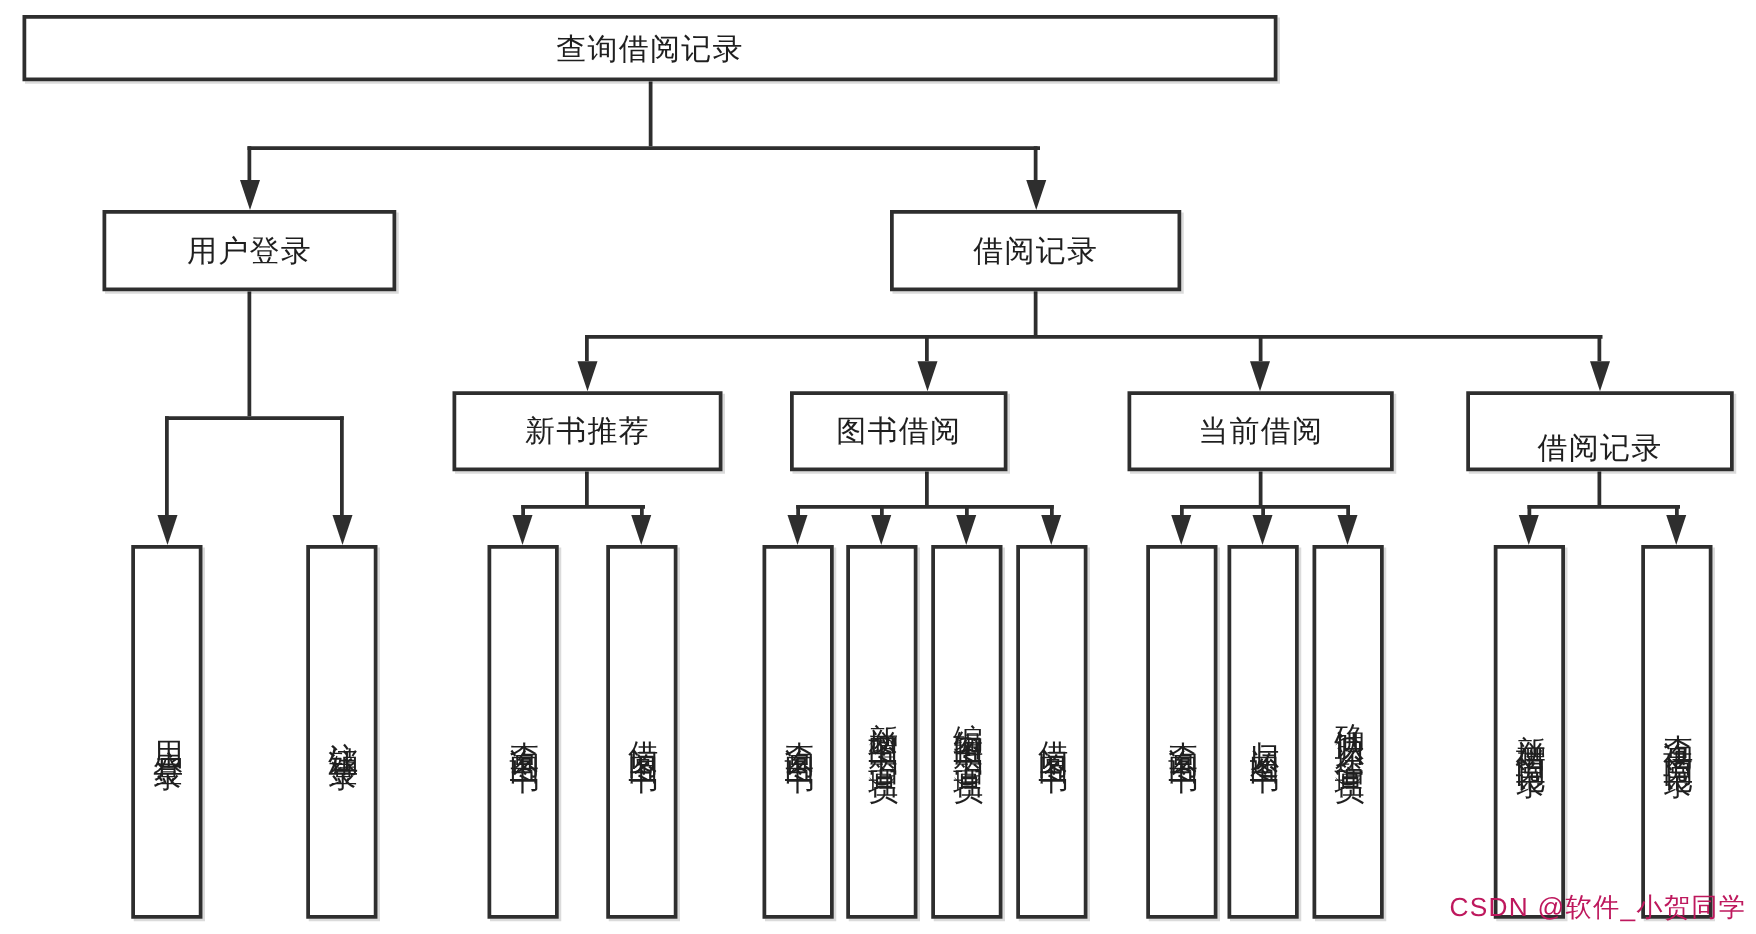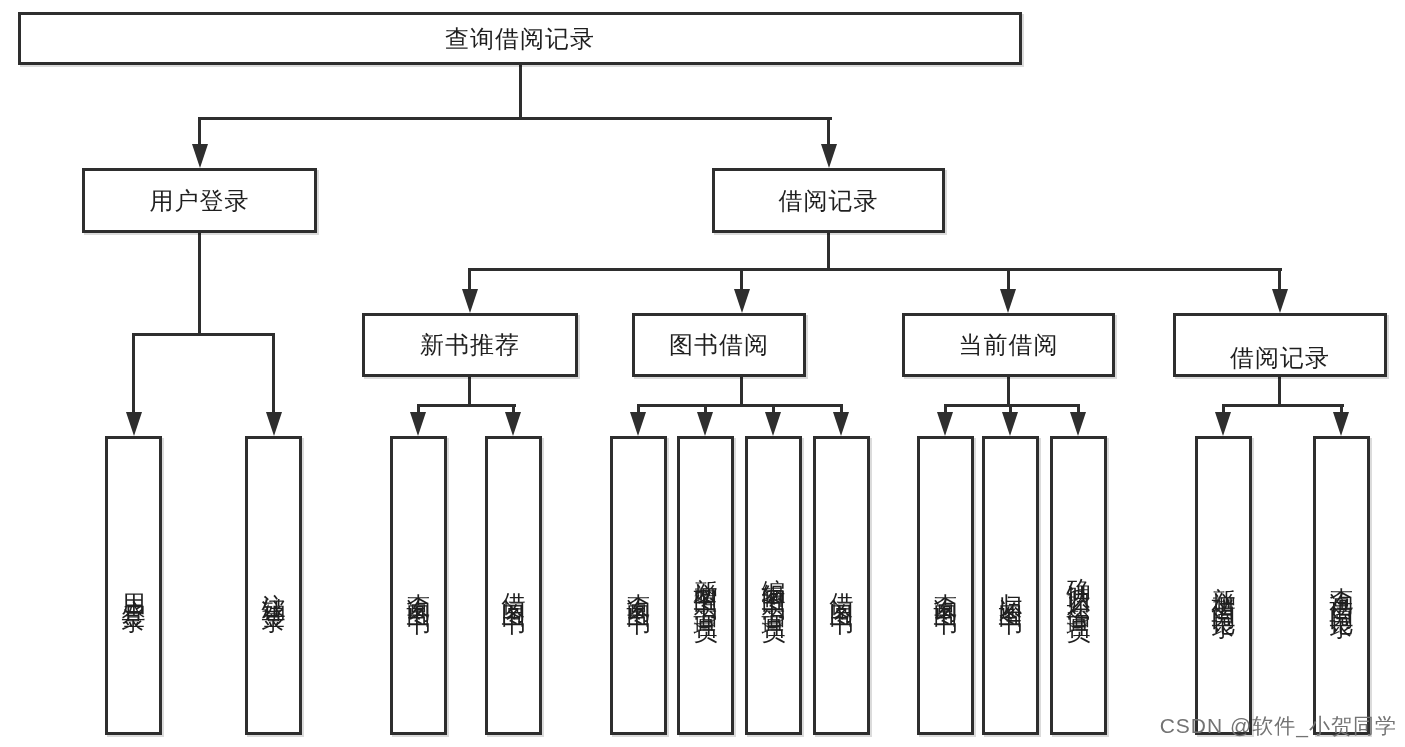--- a/index.html
+++ b/index.html
@@ -20,21 +20,21 @@
   }
   .hline{position:absolute;height:3px;background:#2e2e2e;z-index:1;}
   .vline{position:absolute;width:3px;background:#2e2e2e;z-index:1;}
   .arr{
     position:absolute;width:0;height:0;z-index:1;
     border-left:8px solid transparent;border-right:8px solid transparent;
     border-top:24px solid #2e2e2e;
   }
   #wm{
     position:absolute;right:8px;top:712px;z-index:5;
-    font-size:21px;letter-spacing:1px;color:#737373;white-space:nowrap;
+    font-size:21px;letter-spacing:1px;color:#be185d;white-space:nowrap;
   }
   
   #b-root{left:18px;top:12px;width:1004px;height:53px;}
   #b-user{left:82px;top:168px;width:235px;height:65px;}
   #b-mgmt{left:712px;top:168px;width:233px;height:65px;}
   #b-newrec{left:362px;top:313px;width:216px;height:64px;}
   #b-borrow{left:632px;top:313px;width:174px;height:64px;}
   #b-current{left:902px;top:313px;width:213px;height:64px;}
   #b-records{left:1173px;top:313px;width:214px;height:64px;align-items:flex-end;}
   #lf-u1{left:105px;} #lf-u2{left:245px;}

